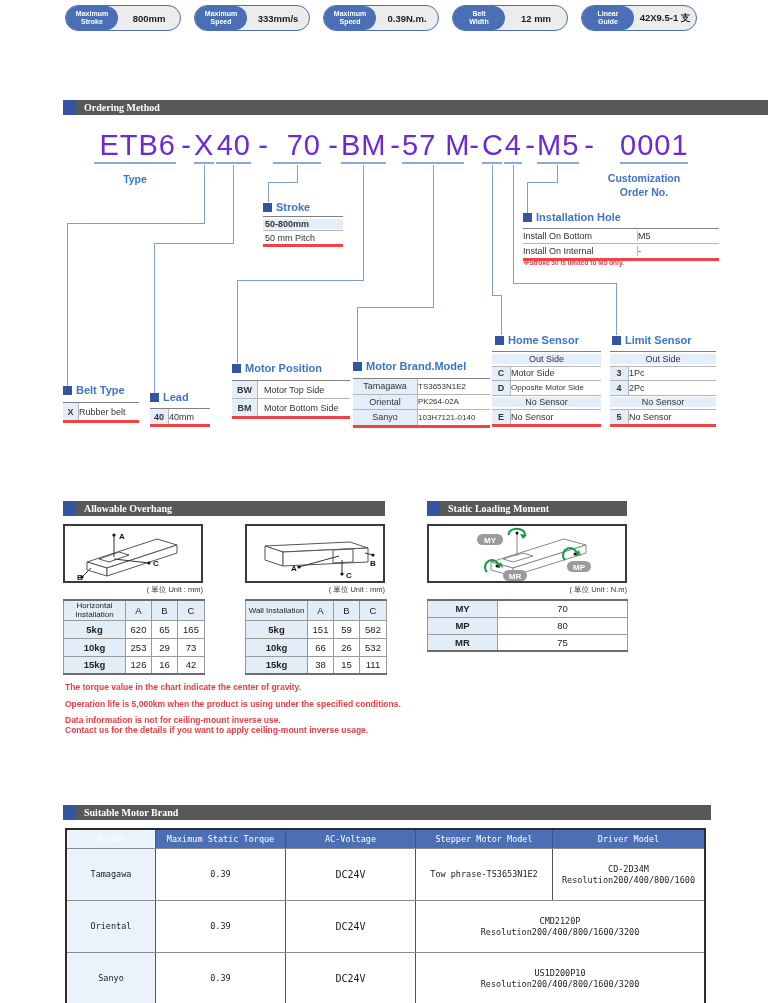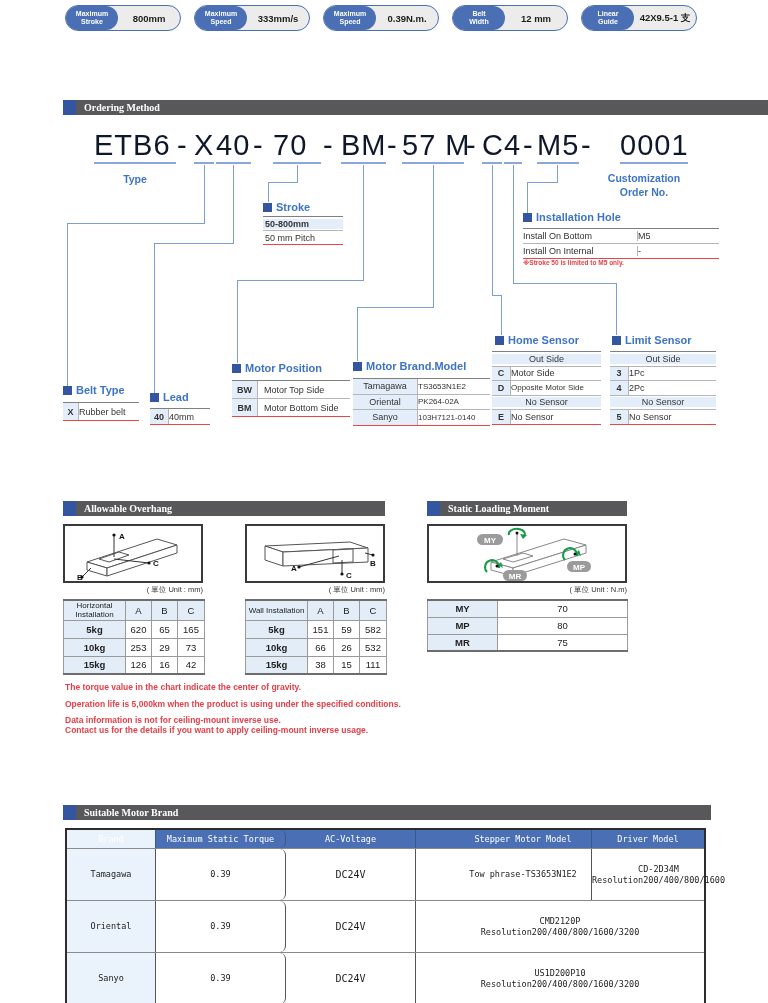--- a/index.html
+++ b/index.html
@@ -15,36 +15,36 @@
   .badge .val{flex:1;text-align:center;font-weight:bold;font-size:9.5px;color:#1c1c1c;}
 
   
   .bar{position:absolute;height:15px;display:flex;align-items:stretch;font-family:Liberation Serif, serif;}
   .bar .sq{width:13px;background:#3456a0;flex:none;}
   .bar .txt{flex:1;background:#58585a;color:#fff;font-size:10px;font-weight:bold;
             display:flex;align-items:center;padding-left:8px;}
 
   
   .seg,.dash{position:absolute;top:129px;height:33px;font-size:29px;line-height:33px;
-             color:#0f172a;text-align:left;letter-spacing:1px;white-space:nowrap;}
+             color:#6d28d9;text-align:right;letter-spacing:1px;white-space:nowrap;}
   .seg{border-bottom:2px solid #8aa9da;}
 
   .blue-label{position:absolute;color:#3d74c6;font-size:10.5px;font-weight:bold;text-align:center;}
 
   
   .vl{position:absolute;width:1px;background:#7d9ed2;}
   .hl{position:absolute;height:1px;background:#7d9ed2;}
 
   
   .stitle{position:absolute;display:inline-flex;align-items:center;color:#3d74c6;
           font-size:11px;font-weight:bold;white-space:nowrap;}
   .stitle .sq2{width:9px;height:9px;background:#3456a0;margin-right:4px;flex:none;}
 
   
-  .mt{position:absolute;border-top:1px solid #808080;border-bottom:1px solid #ef4444;
+  .mt{position:absolute;border-top:1px solid #808080;border-bottom:3px solid #ef4444;
       font-size:9px;color:#333;}
   .mt .r{display:flex;align-items:center;border-top:1px solid #b5b5b5;}
   .mt .r:first-child{border-top:none;}
   .mt .code{background:#e4eefa;font-weight:bold;text-align:center;flex:none;
             align-self:stretch;display:flex;align-items:center;justify-content:center;
             border-right:1px solid #b5b5b5;}
   .mt .lab{flex:1;text-align:left;}
   .mt .span{flex:1;background:#e4eefa;text-align:center;}
   .redword{position:absolute;color:#e5404a;font-weight:bold;}
 
@@ -60,23 +60,23 @@
 
   
   .bigt{position:absolute;left:65px;top:828px;width:637px;border:2px solid #2c2c2c;
         border-bottom:3px solid #4a6fb5;font-family:"DejaVu Sans Mono","Liberation Mono",monospace;}
   .bigt .hrow{display:flex;background:#4a6fb5;color:#fff;height:18px;font-size:8.5px;}
   .bigt .hrow div{display:flex;align-items:center;justify-content:center;border-right:1px solid #39588f;}
   .bigt .drow{display:flex;height:51px;background:#fff;border-top:1px solid #8a8a8a;font-size:8.5px;color:#1c1c1c;}
   .bigt .drow div{display:flex;flex-direction:column;align-items:center;justify-content:center;
                   border-right:1px solid #555;text-align:center;line-height:11px;}
   .bigt .c0{width:88px;flex:none;background:#eaf2fb;}
-  .bigt .c1{width:129px;flex:none;border-radius:6px;}
+  .bigt .c1{width:129px;flex:none;}
   .bigt .c2{width:129px;flex:none;}
-  .bigt .c3{width:136px;flex:none;margin-left:39px;}
+  .bigt .c3{width:136px;flex:none;}
   .bigt .c4{flex:1;border-right:none !important;}
 </style>
 </head>
 <body>
 
 <div id="page">
 
   <div class="badge" style="left:65px">
     <div class="cap">
         <span>Maximum</span>

